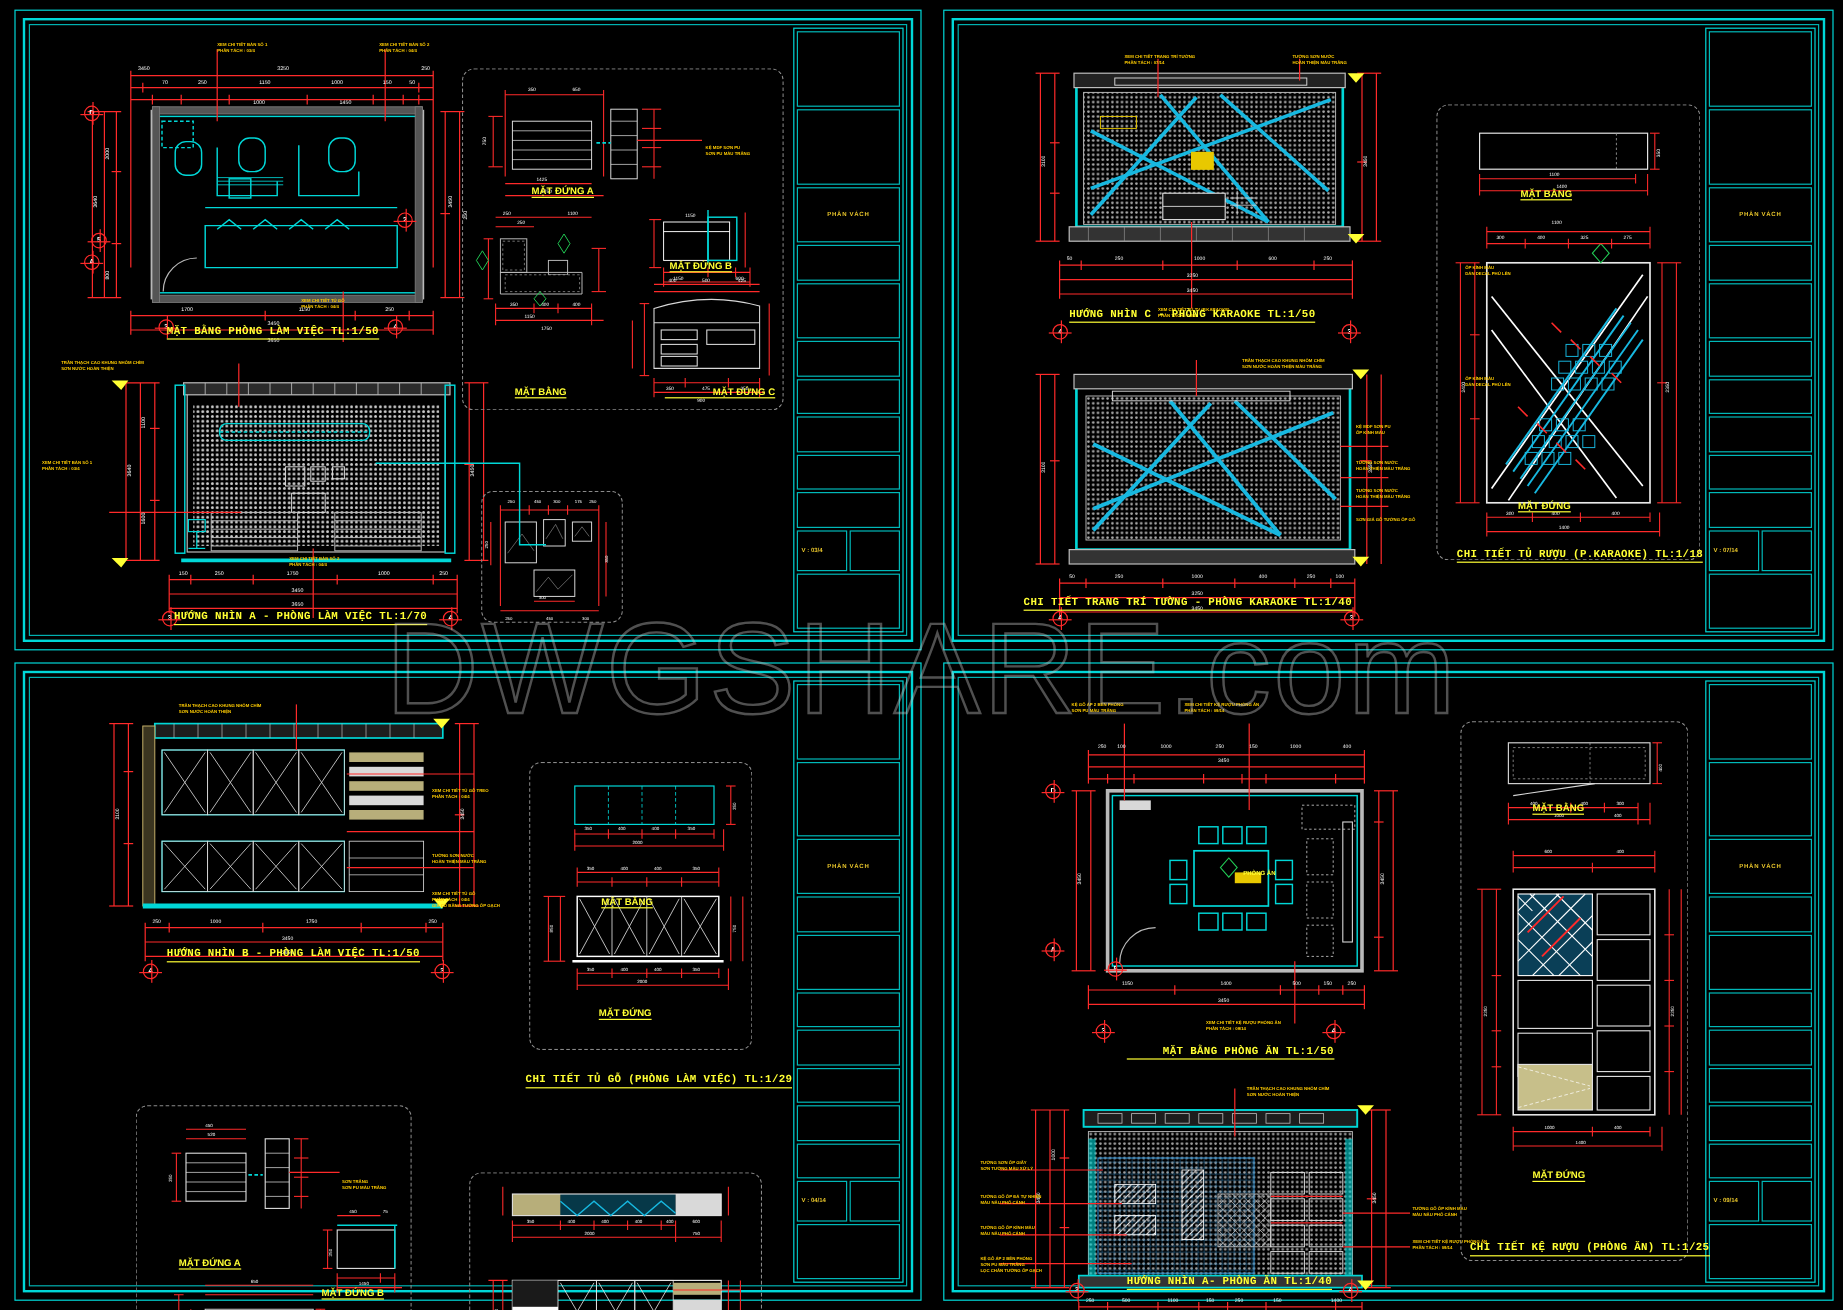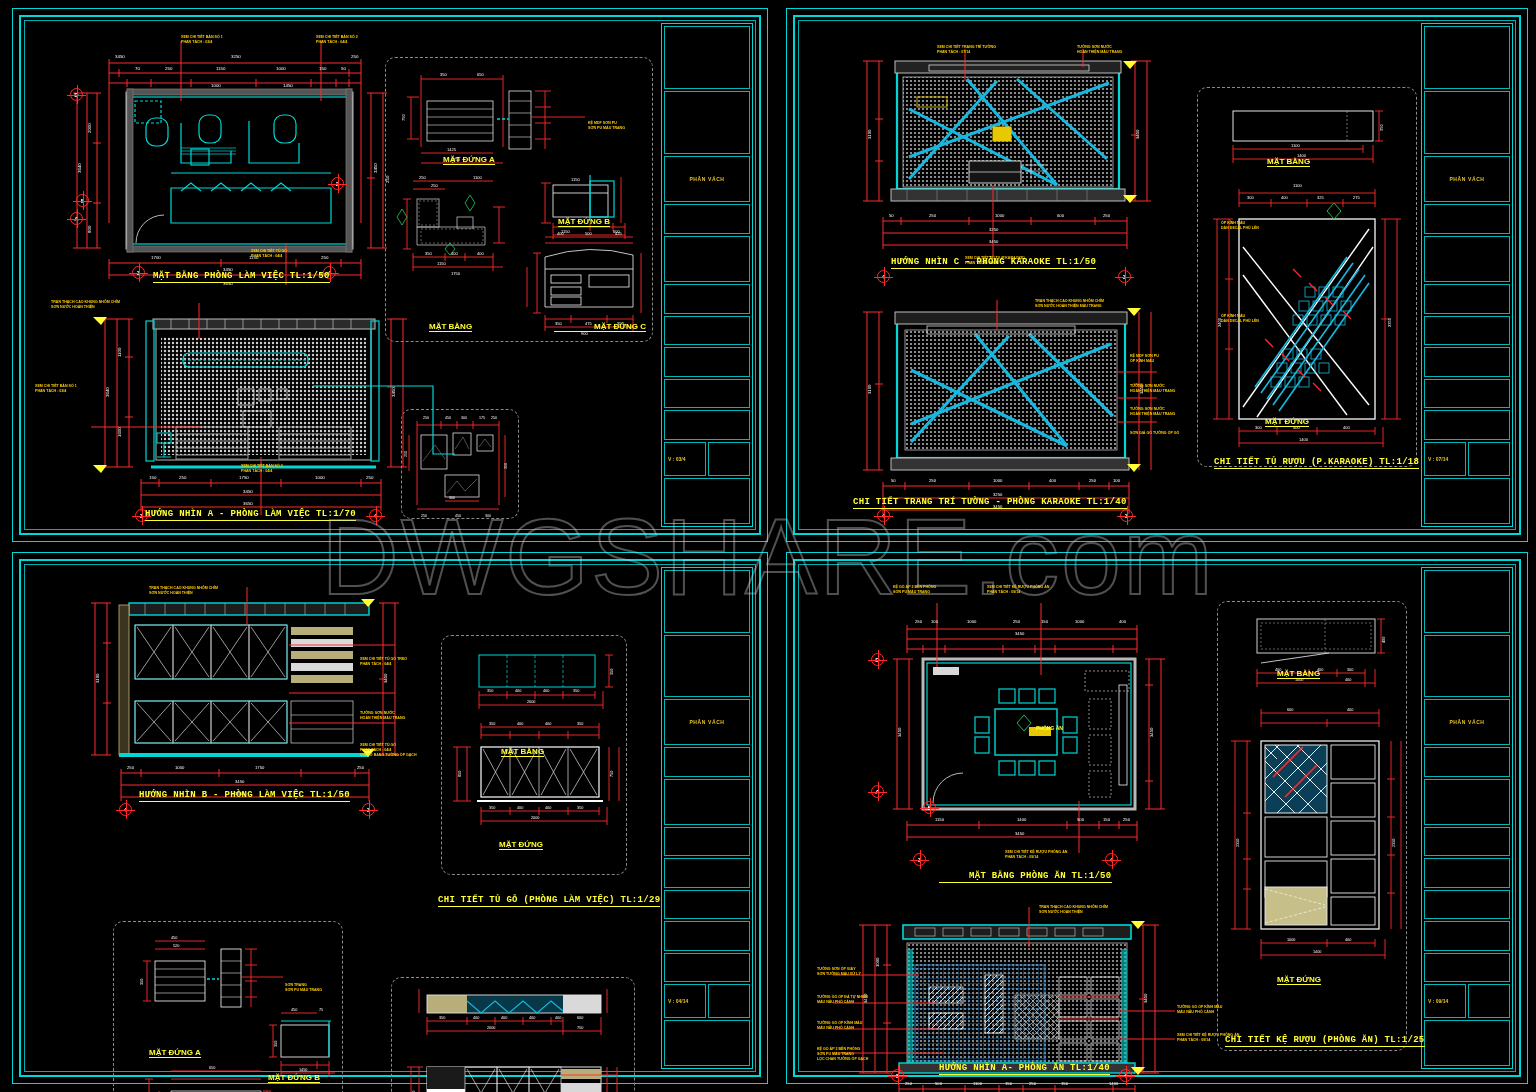--- a/index.html
+++ b/index.html
@@ -226,21 +226,21 @@
   <div class="note" style="left:303px; top:26px;">XEM CHI TIẾT BÀN SỐ 2<br>PHẦN TÁCH : 04/4</div>
   <div class="note" style="left:238px; top:240px;">XEM CHI TIẾT TỦ GỖ<br>PHẦN TÁCH : 04/4</div>
 
   <div class="bubble" style="left:57px; top:79px;">D</div>
   <div class="bubble" style="left:57px; top:203px;">A</div>
   <div class="bubble" style="left:119px; top:257px;">3</div>
   <div class="bubble" style="left:310px; top:257px;">4</div>
   <div class="bubble" style="left:318px; top:168px;">2</div>
   <div class="bubble" style="left:63px; top:185px;">5</div>
 
-  <div class="title-txt" style="left:140px; top:262px;">MẶT BẰNG PHÒNG LÀM VIỆC TL:1/50</div>
+  <div class="title-txt" style="left:126px; top:262px;">MẶT BẰNG PHÒNG LÀM VIỆC TL:1/50</div>
 
   <svg width="660" height="230" style="left:18px; top:288px;">
 
     <rect x="125" y="28" width="215" height="135" fill="none" stroke="#b9b9b9" stroke-width="1"></rect>
 
     <defs>
       <pattern id="dots1" width="4" height="4" patternUnits="userSpaceOnUse">
         <circle cx="2" cy="2" r="1.2" fill="#cfcfcf"></circle>
       </pattern>
       <pattern id="dots2" width="4" height="4" patternUnits="userSpaceOnUse">

